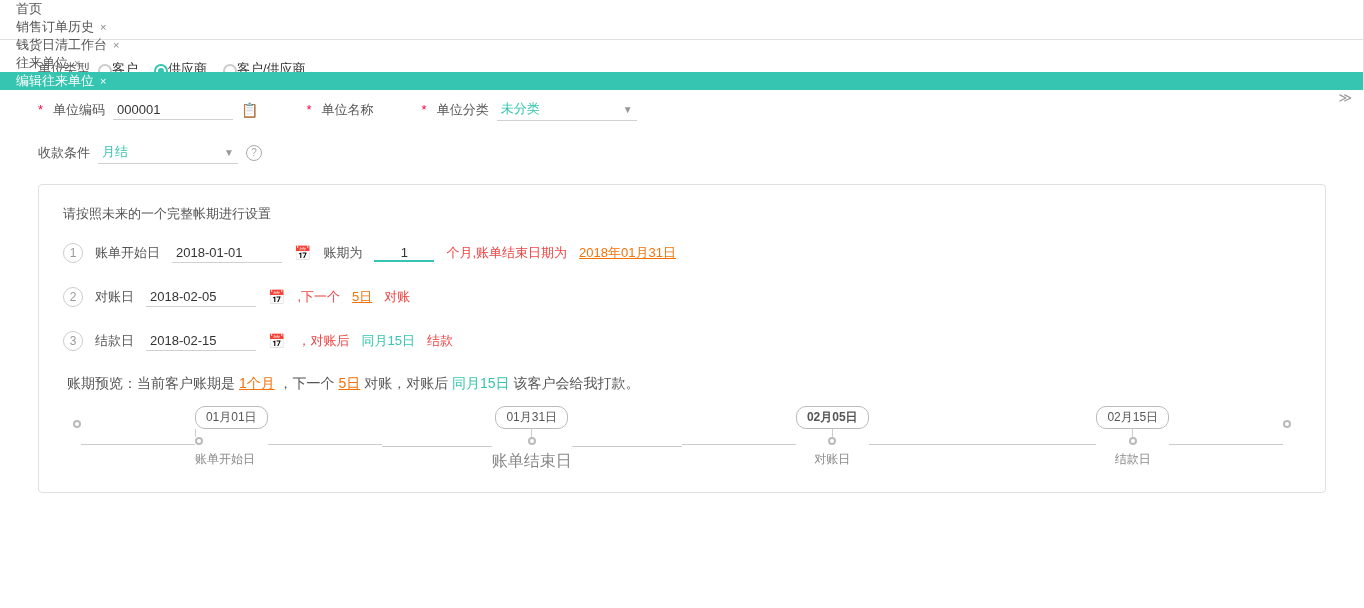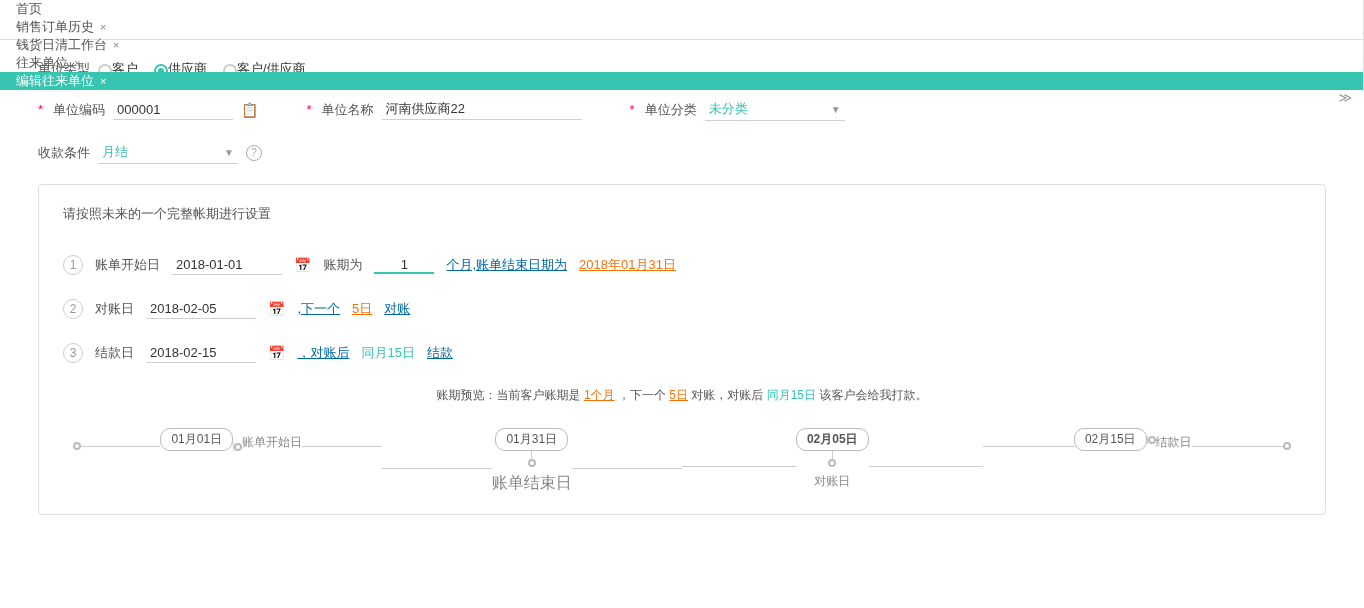--- a/index.html
+++ b/index.html
@@ -142,60 +142,59 @@
     
     .section-box {
       border: 1px solid #e0e0e0;
       border-radius: 4px;
       padding: 20px 24px;
       margin-bottom: 20px;
     }
     .section-title {
       font-size: 13px;
       color: #555;
-      margin-bottom: 32px;
+      margin-bottom: 20px;
     }
 
     
     .step-row {
       display: flex;
       align-items: center;
       margin-bottom: 24px;
       gap: 12px;
     }
     .step-number {
       width: 20px; height: 20px;
       border-radius: 50%;
       border: 1px solid #ccc;
       display: flex; align-items: center; justify-content: center;
       font-size: 12px;
       color: #999;
       flex-shrink: 0;
     }
     .step-label { color: #555; white-space: nowrap; }
-    .step-value { color: #0369a1; text-decoration: underline; }
+    .step-value { color: #ef4444; }
     .highlight-orange { color: #f5720a; font-weight: 500; text-decoration: underline; }
     .highlight-teal { color: #36c5b0; font-weight: 500; }
     .month-input {
       border: none;
       border-bottom: 2px solid #36c5b0;
       outline: none;
       width: 60px;
       font-size: 13px;
       text-align: center;
       color: #333;
     }
 
     
     .preview-text {
-      font-size: 12px;
+      font-size: 14px;
       color: #555;
-      margin-bottom: 24px;
+      margin-bottom: 13px;
       padding: 0 4px;
-      text-align: center;
     }
   </style>
 </head>
 <body>
 
 <div class="tab-bar">
   <div class="tab">
     <span>首页</span>
   </div>
   <div class="tab">
@@ -242,21 +241,20 @@
   <div class="form-row">
     <div class="field-group">
       <span class="required-star">*</span>
       <span class="form-label">单位编码</span>
       <input class="input-field" type="text" style="width: 120px;" value="000001">
       <span class="cal-icon">📋</span>
     </div>
     <div class="field-group">
       <span class="required-star">*</span>
       <span class="form-label">单位名称</span>
-      <input class="input-field" type="text" style="width: 200px;" value="河南供应商22">
     </div>
     <div class="field-group">
       <span class="required-star">*</span>
       <span class="form-label">单位分类</span>
       <div class="select-wrapper" style="min-width:140px;">
         <span class="select-value">未分类</span>
         <span class="chevron-down">▼</span>
       </div>
     </div>
   </div>
@@ -322,21 +320,21 @@
 
     <div style="display:flex; align-items:flex-start; padding: 0 10px; margin-top: 8px;">
 
       <div style="display:flex; flex-direction:column; align-items:center; margin-top:14px;">
         <div style="width:8px;height:8px;border-radius:50%;border:2px solid #bbb;background:#fff;"></div>
       </div>
 
       <div style="flex:1; display:flex; flex-direction:column; align-items:center;">
         <div style="display:flex; align-items:center; width:100%;">
           <div style="flex:1; height:1px; background:#ccc; margin-top:14px;"></div>
-          <div style="display:flex; flex-direction:row; align-items:flex-end;">
+          <div style="display:flex; flex-direction:column; align-items:flex-start;">
             <div style="border:1px solid #bbb; border-radius:10px; padding:2px 10px; font-size:12px; color:#555; background:#fff; white-space:nowrap;">01月01日</div>
             <div style="width:1px; height:8px; background:#ccc;"></div>
             <div style="width:8px;height:8px;border-radius:50%;border:2px solid #bbb;background:#fff;"></div>
             <div style="font-size:12px;color:#888;margin-top:6px;white-space:nowrap;">账单开始日</div>
           </div>
           <div style="flex:1; height:1px; background:#ccc; margin-top:14px;"></div>
         </div>
       </div>
 
       <div style="display:flex; flex-direction:column; align-items:center; flex:1;">
@@ -361,21 +359,21 @@
             <div style="width:8px;height:8px;border-radius:50%;border:2px solid #bbb;background:#fff;"></div>
             <div style="font-size:12px;color:#888;margin-top:6px;white-space:nowrap;">对账日</div>
           </div>
           <div style="flex:1; height:1px; background:#ccc; margin-top:14px;"></div>
         </div>
       </div>
 
       <div style="display:flex; flex-direction:column; align-items:center; flex:1;">
         <div style="display:flex; align-items:center; width:100%;">
           <div style="flex:1; height:1px; background:#ccc; margin-top:14px;"></div>
-          <div style="display:flex; flex-direction:row; align-items:center;">
+          <div style="display:flex; flex-direction:column; align-items:center;">
             <div style="border:1px solid #bbb; border-radius:10px; padding:2px 10px; font-size:12px; color:#555; background:#fff; white-space:nowrap;">02月15日</div>
             <div style="width:1px; height:8px; background:#ccc;"></div>
             <div style="width:8px;height:8px;border-radius:50%;border:2px solid #bbb;background:#fff;"></div>
             <div style="font-size:12px;color:#888;margin-top:6px;white-space:nowrap;">结款日</div>
           </div>
           <div style="flex:1; height:1px; background:#ccc; margin-top:14px;"></div>
         </div>
       </div>
 
       <div style="display:flex; flex-direction:column; align-items:center; margin-top:14px;">

